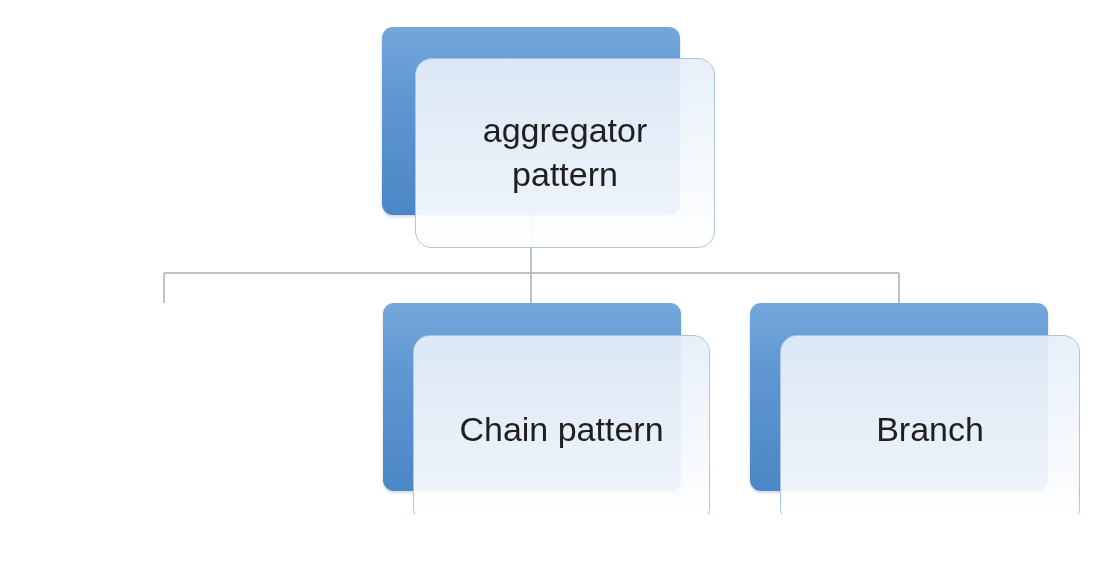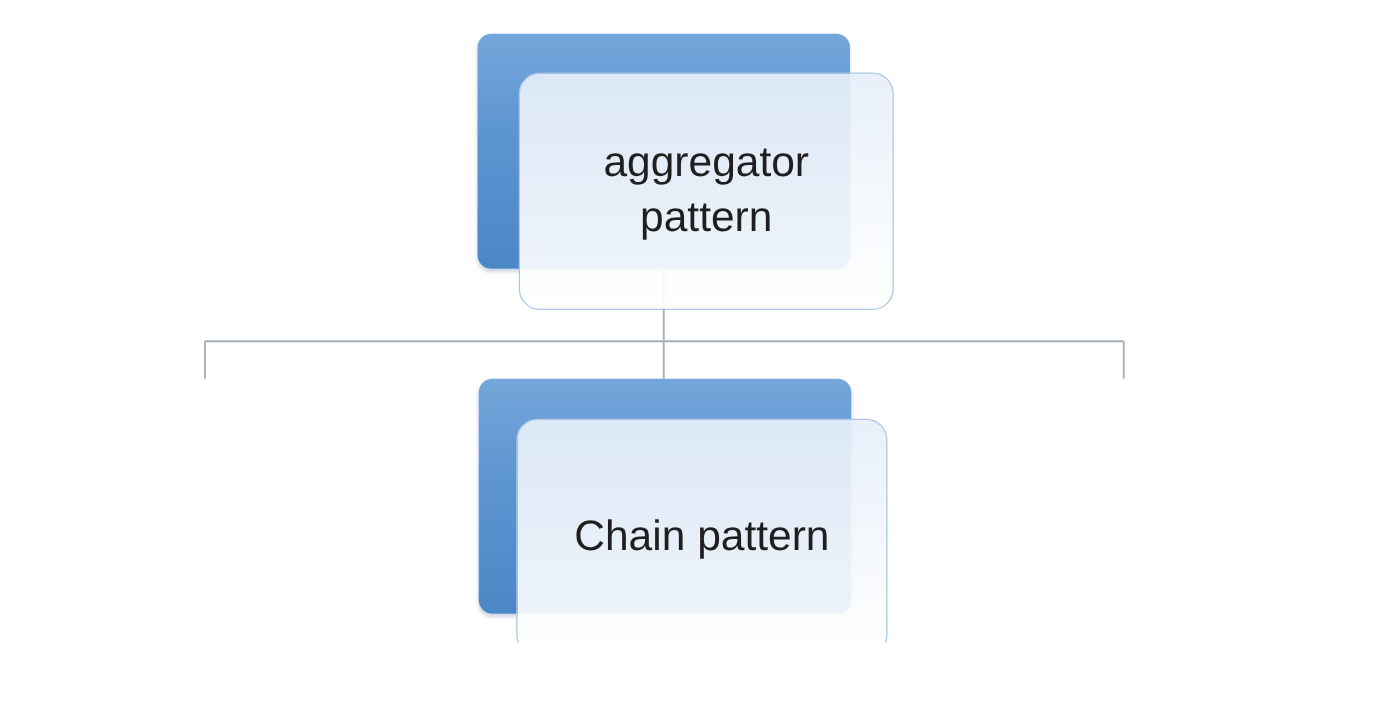--- a/index.html
+++ b/index.html
@@ -85,14 +85,20 @@
   </div>
 
 
   <div class="node" id="node-child-1">
     <div class="back-panel"></div>
     <div class="front-panel">
       <span class="node-label">Chain pattern</span>
     </div>
   </div>
 
+  <div class="node" id="node-child-2">
+    <div class="back-panel"></div>
+    <div class="front-panel">
+      <span class="node-label">Branch</span>
+    </div>
+  </div>
 
 </div>
 
 </body></html>

